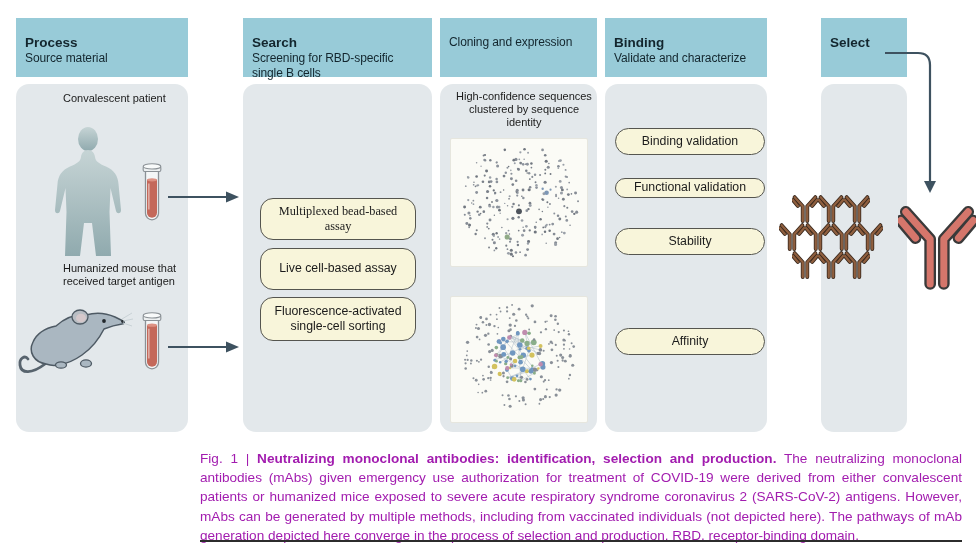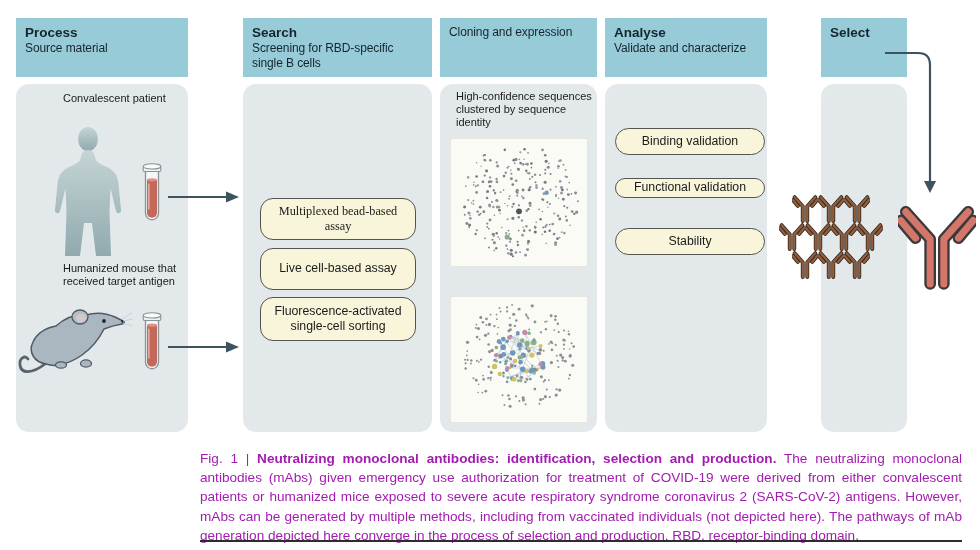--- a/index.html
+++ b/index.html
@@ -1,19 +1,19 @@
 <!DOCTYPE html>
 <html style="--header-bg: #98cbd8; --panel-bg: #e3e8eb; --box-bg: #f8f5da; --box-border: #55554f; --arrow: #3e5260; --antibody-small: #8f5f3f; --antibody-small-outline: #35251a; --antibody-large: #d5766b; --antibody-large-outline: #3a3a3a; --tube-liquid: #c4685a; --text: #1b1b1b;"><head>
 <meta charset="utf-8">
 <style>
   html,body{margin:0;padding:0;background:#fff;}
   .figure{position:relative;width:980px;height:550px;background:#fff;overflow:hidden;
           font-family:"Liberation Sans","DejaVu Sans",sans-serif;color:var(--text,#1b1b1b);}
   .hdr{position:absolute;top:18px;height:59px;background:var(--header-bg,#98cbd8);
-       padding:7px 9px;box-sizing:border-box;}
+       padding:17px 9px;box-sizing:border-box;}
   .hdr .t{font-size:13.5px;font-weight:700;line-height:1.18;color:#13262e;}
   .hdr .s{font-size:12px;line-height:1.22;letter-spacing:-0.1px;color:#13262e;}
   .pnl{position:absolute;top:84px;height:348px;background:var(--panel-bg,#e3e8eb);border-radius:13px;}
   .c1{left:16px;width:172px;} .c2{left:243px;width:189px;} .c3{left:440px;width:157px;}
   .c4{left:605px;width:162px;} .c5{left:821px;width:86px;}
   .lbl{position:absolute;font-size:11px;line-height:1.2;color:#1b1b1b;}
   .box{position:absolute;background:var(--box-bg,#f8f5da);border:1.4px solid var(--box-border,#55554f);
        border-radius:13px;display:flex;align-items:center;justify-content:center;text-align:center;
        font-size:12.3px;line-height:1.25;box-sizing:border-box;padding:3px 6px;}
   .pill{border-radius:14px;}
@@ -129,21 +129,21 @@
 
   <div class="box" style="left:260px;top:198px;width:156px;height:42px;font-family:Liberation Serif, serif;">Multiplexed bead-based assay</div>
   <div class="box" style="left:260px;top:248px;width:156px;height:42px;">Live cell-based assay</div>
   <div class="box" style="left:260px;top:297px;width:156px;height:44px;">Fluorescence-activated single-cell sorting</div>
 
   <header class="hdr c3">
     <div class="s">Cloning and expression</div>
   </header>
   <div class="pnl c3"></div>
 
-  <div class="lbl" style="left:456px;top:90px;width:136px;">High-confidence sequences clustered by sequence identity</div>
+  <div class="lbl" style="left:456px;top:90px;width:136px;text-align:center;">High-confidence sequences clustered by sequence identity</div>
 
   <div class="imgpanel" style="left:450px;top:138px;width:138px;height:129px;">
     <svg id="cluster1" style="left:0;top:0;" width="136" height="127" viewBox="0 0 138 128">
         <circle cx="68.7" cy="78.9" r="1.22" fill="#7a8089"></circle>
         <circle cx="62.2" cy="68.4" r="1.10" fill="#8d939c"></circle>
         <circle cx="111.0" cy="21.5" r="1.47" fill="#9aa0a8"></circle>
         <circle cx="34.0" cy="20.8" r="1.24" fill="#8d939c"></circle>
         <circle cx="106.2" cy="104.9" r="1.53" fill="#868c95"></circle>
         <circle cx="44.8" cy="54.4" r="1.20" fill="#7a8089"></circle>
         <circle cx="119.9" cy="43.9" r="0.84" fill="#868c95"></circle>
@@ -630,28 +630,29 @@
         <circle cx="82.2" cy="58.5" r="2.62" fill="#d3c25e"></circle>
         <circle cx="90.9" cy="49.3" r="1.98" fill="#d3c25e"></circle>
         <circle cx="56.9" cy="44.6" r="1.79" fill="#7097c0"></circle>
         <circle cx="60.9" cy="68.0" r="1.32" fill="#c08cae"></circle>
         <circle cx="71.6" cy="60.4" r="1.97" fill="#8aae8a"></circle>
         <circle cx="84.6" cy="76.8" r="1.59" fill="#8aae8a"></circle>
       </svg>
   </div>
 
   <header class="hdr c4">
-    <div class="t">Analyse</div>
+    <div class="t">Binding</div>
     <div class="s">Validate and characterize</div>
   </header>
   <div class="pnl c4"></div>
 
   <div class="box pill" style="left:615px;top:128px;width:150px;height:27px;">Binding validation</div>
   <div class="box pill" style="left:615px;top:178px;width:150px;height:20px;">Functional validation</div>
   <div class="box pill" style="left:615px;top:228px;width:150px;height:27px;">Stability</div>
+  <div class="box pill" style="left:615px;top:328px;width:150px;height:27px;">Affinity</div>
 
   <header class="hdr c5">
     <div class="t">Select</div>
     <div class="s"></div>
   </header>
   <div class="pnl c5"></div>
 
   <svg style="left:779px;top:188px;" width="108" height="95" viewBox="0 0 108 95">
     <g style="--ab-body:var(--antibody-small,#8f5f3f); --ab-line:var(--antibody-small-outline,#35251a);">
       <use href="#ab" x="13" y="4" width="26" height="31"></use>

